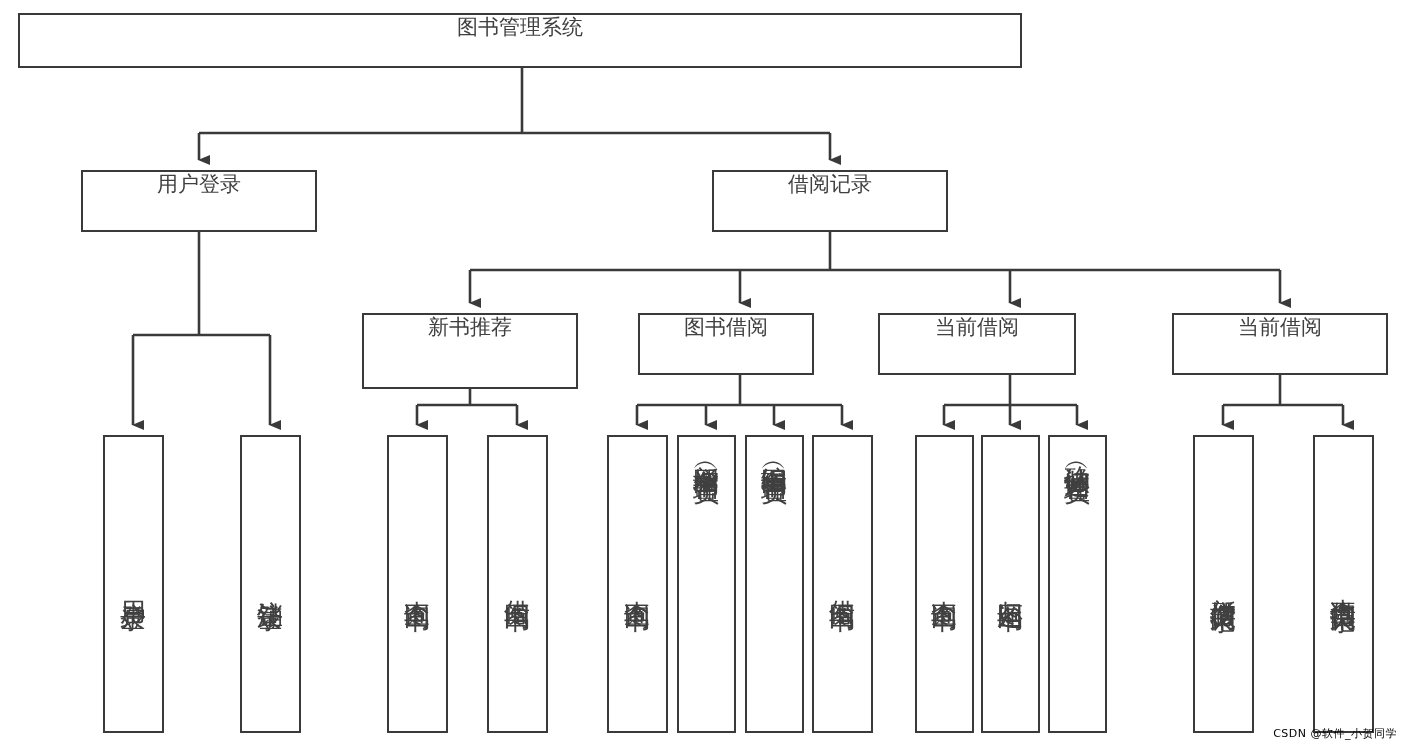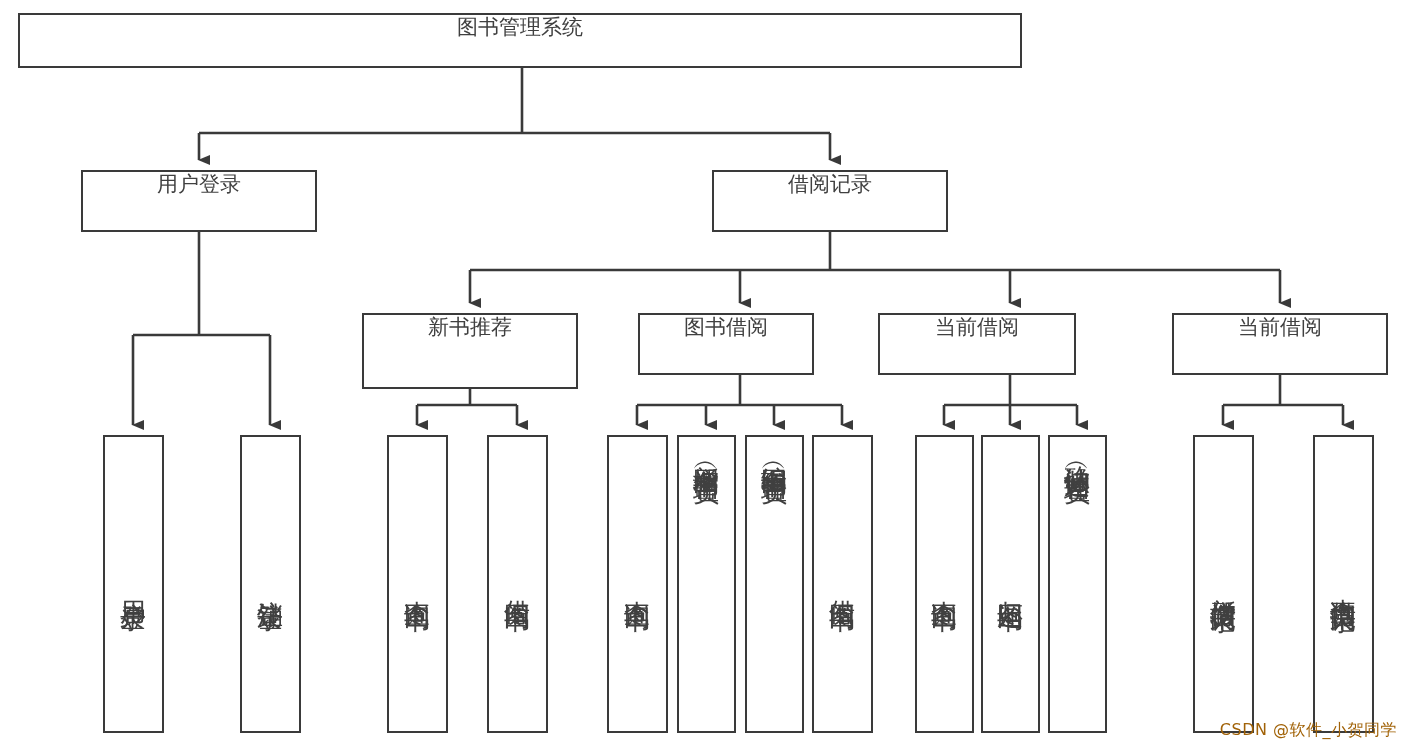--- a/index.html
+++ b/index.html
@@ -60,22 +60,22 @@
     white-space: nowrap;
   }
   .node.vertical.centered {
     align-items: center;
     padding-top: 0;
   }
   #watermark {
     position: absolute;
     right: 8px;
     bottom: 6px;
-    font-size: 16px;
-    color: #a16207;
+    font-size: 11px;
+    color: #000000;
     letter-spacing: 0.5px;
     white-space: nowrap;
   }
 </style>
 </head>
 <body>
 
 <div id="diagram-root">
 
   <svg id="edge-layer" viewBox="0 0 1405 747" width="1405" height="747" xmlns="http://www.w3.org/2000/svg">

